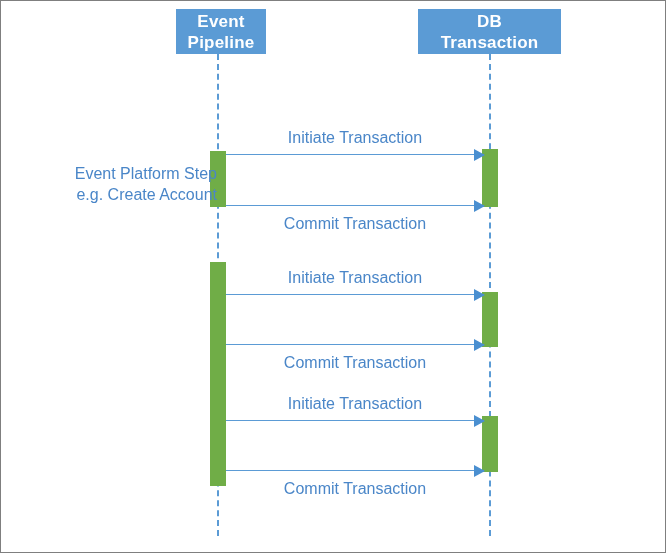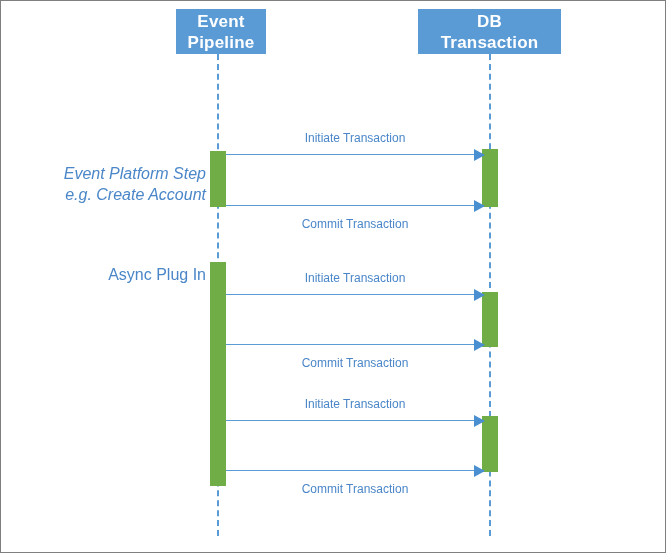--- a/index.html
+++ b/index.html
@@ -67,21 +67,21 @@
     right: -1px;
     width: 0;
     height: 0;
     border-top: 6px solid transparent;
     border-bottom: 6px solid transparent;
     border-left: 11px solid #4a8fd0;
   }
   .message .msg-label {
     position: absolute;
     color: #4a86c8;
-    font-size: 12px;
+    font-size: 16px;
     line-height: 20px;
     white-space: nowrap;
     text-align: center;
     left: 50%;
     transform: translateX(-50%);
   }
   .message .msg-label.above { bottom: 6px; }
   .message .msg-label.below { top: 9px; }
   
   .side-note {
@@ -147,18 +147,17 @@
     <span class="head"></span>
     <span class="msg-label above">Initiate Transaction</span>
   </div>
 
   <div class="message" style="left:225px; top:469px; width:258px;">
     <span class="line"></span>
     <span class="head"></span>
     <span class="msg-label below">Commit Transaction</span>
   </div>
 
-  <div class="side-note" style="left:20px; top:162px; width:185px;font-style:italic;">Event Platform Step
+  <div class="side-note" style="left:31px; top:162px; width:185px;">Event Platform Step
 e.g. Create Account</div>
 
-  <div class="side-note" style="left:20px; top:263px; width:185px;">Async Plug In</div>
 
 </div>
 
 </body></html>

